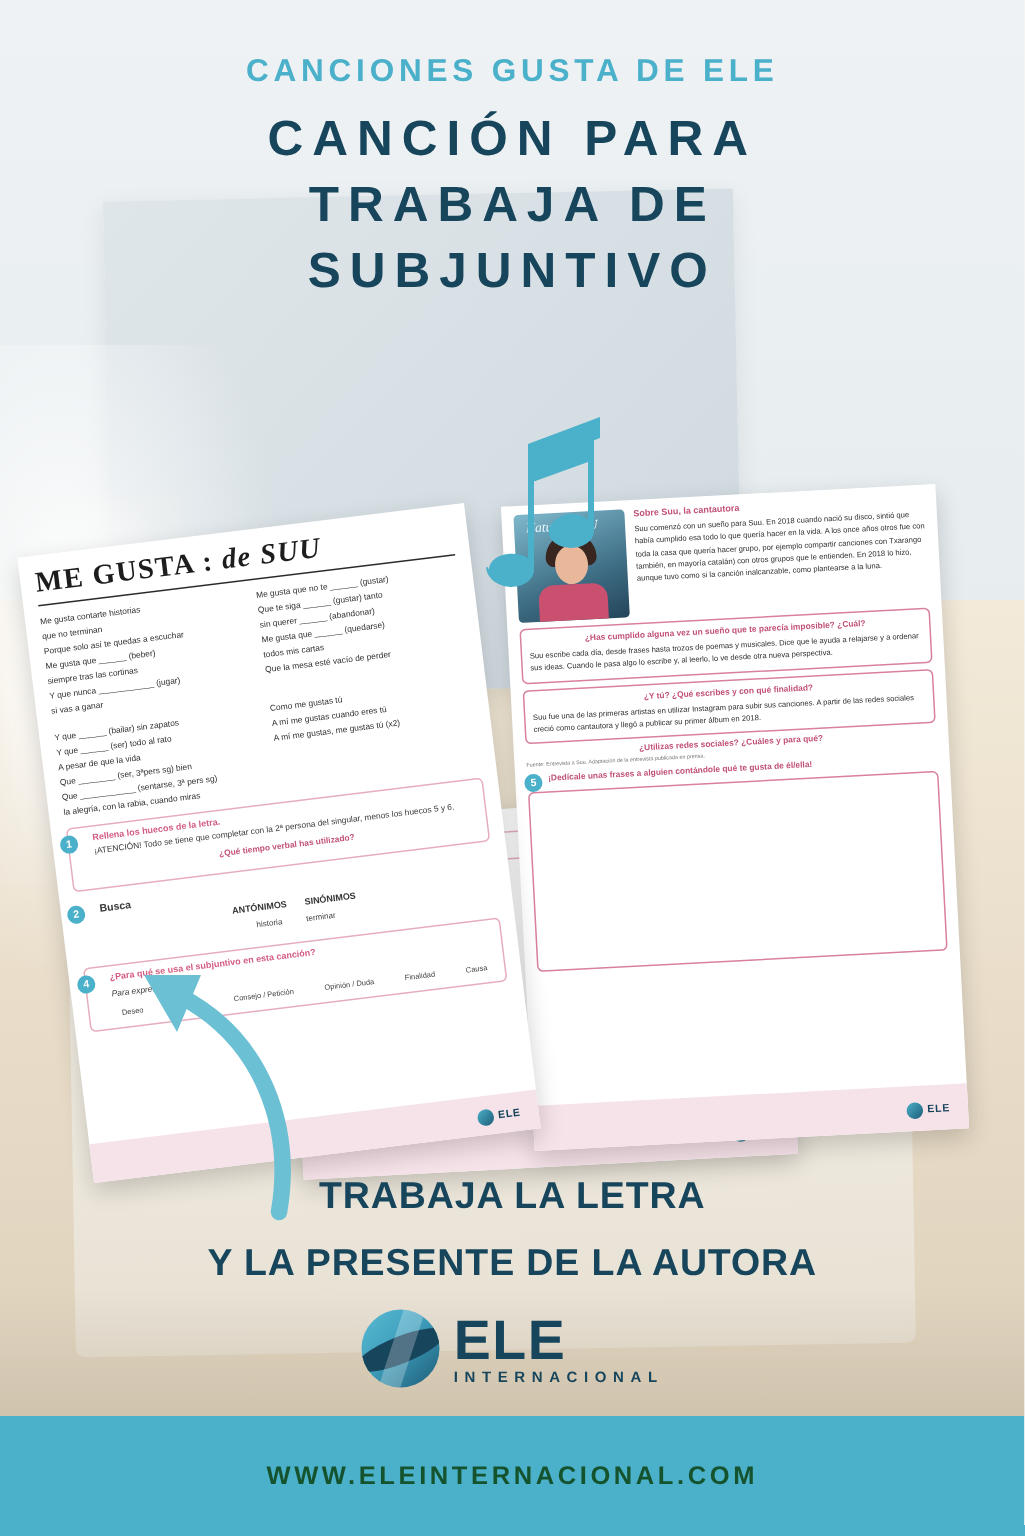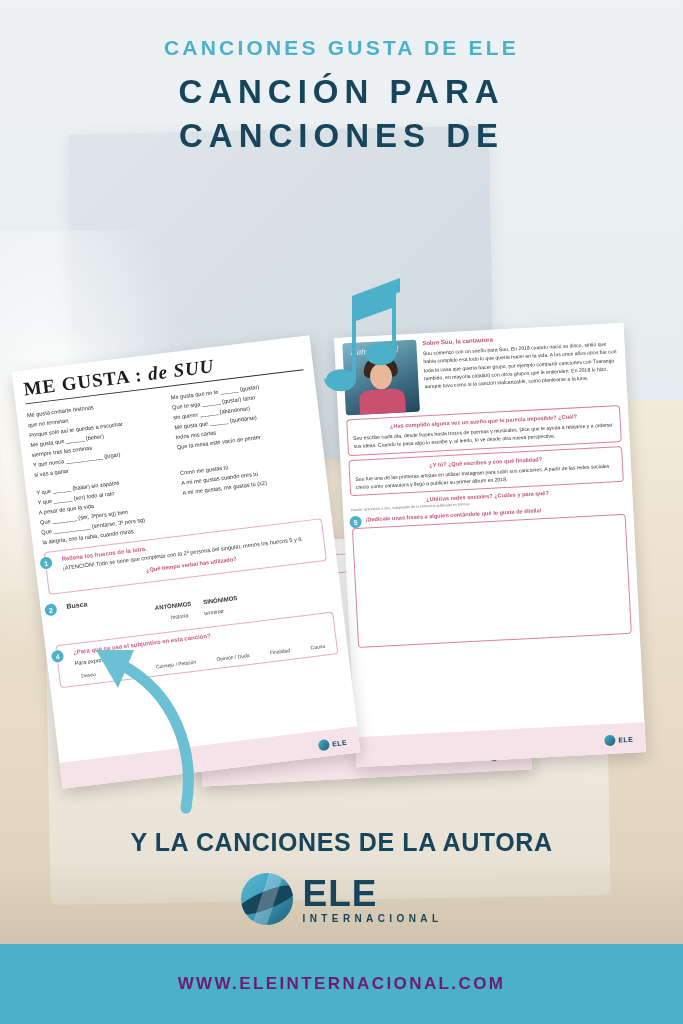--- a/index.html
+++ b/index.html
@@ -188,41 +188,42 @@
   }
   .brand .btxt { line-height:1; }
   .brand .b1 { font-size:37px; font-weight:800; color:#17455c; letter-spacing:1px; }
   .brand .b2 { font-size:10px; font-weight:700; color:#17455c; letter-spacing:4.4px; margin-top:2px; }
 
   
   .urlbar {
     position:absolute; left:0; top:944px; width:683px; height:80px;
     background:#4bb0c9; display:flex; align-items:center; justify-content:center;
   }
-  .urlbar span { color:#701a75; font-size:17px; font-weight:700; letter-spacing:2.4px; }
+  .urlbar span { color:#14532d; font-size:17px; font-weight:700; letter-spacing:2.4px; }
 </style>
 </head>
 <body>
 
 <div class="pin">
 
   <div class="photo">
     <div class="wall"></div>
     <div class="desk"></div>
     <div class="board"></div>
     <div class="laptop"></div>
     <div class="blur-object"></div>
     <div class="light-left"></div>
     <div class="shadow-bottom"></div>
   </div>
 
   <div class="top-eyebrow">CANCIONES GUSTA DE ELE</div>
   <div class="main-title">
     <div>CANCIÓN PARA</div>
-    <div>CANCIONES DE</div>
+    <div>TRABAJA DE</div>
+    <div>SUBJUNTIVO</div>
   </div>
 
   <div class="sheet sheet-back">
     <div style="padding:10px 12px;">
       <div class="task" style="border-color:#e6aebd;">
         <span class="num">3</span>
         <span class="t-head">Encuentra la...</span>
       </div>
       <div style="font-size:7px;font-weight:700;color:#333;margin-top:6px;">2 objetos</div>
     </div>
@@ -354,21 +355,22 @@
   <svg class="music-note" viewBox="0 0 120 150">
     <path d="M30 118 C30 108 46 104 56 110 L56 38 L100 22 L100 92 C100 102 84 107 74 100 C66 94 70 84 82 81 C88 80 94 82 96 85 L96 46 L60 59 L60 118 C60 128 44 133 34 126 C26 120 28 112 30 118 Z" fill="#4bb0c9"></path>
     <path d="M56 34 L104 16 L104 30 L56 48 Z" fill="#4bb0c9"></path>
   </svg>
 
   <svg class="arrow" viewBox="0 0 130 220">
     <path d="M108 208 C 118 150 96 92 42 64" stroke="#6cc0d4" stroke-width="11" fill="none" stroke-linecap="round"></path>
     <path d="M18 50 L56 50 L40 88 Z" fill="#6cc0d4"></path>
   </svg>
 
-  <div class="cap2">Y LA CANCIONES DE LA AUTORA</div>
+  <div class="cap1">TRABAJA LA LETRA</div>
+  <div class="cap2">Y LA PRESENTE DE LA AUTORA</div>
 
   <div class="brand">
     <span class="globe"></span>
     <span class="btxt">
       <span class="b1" style="display:block;">ELE</span>
       <span class="b2" style="display:block;">INTERNACIONAL</span>
     </span>
   </div>
 
   <div class="urlbar">

